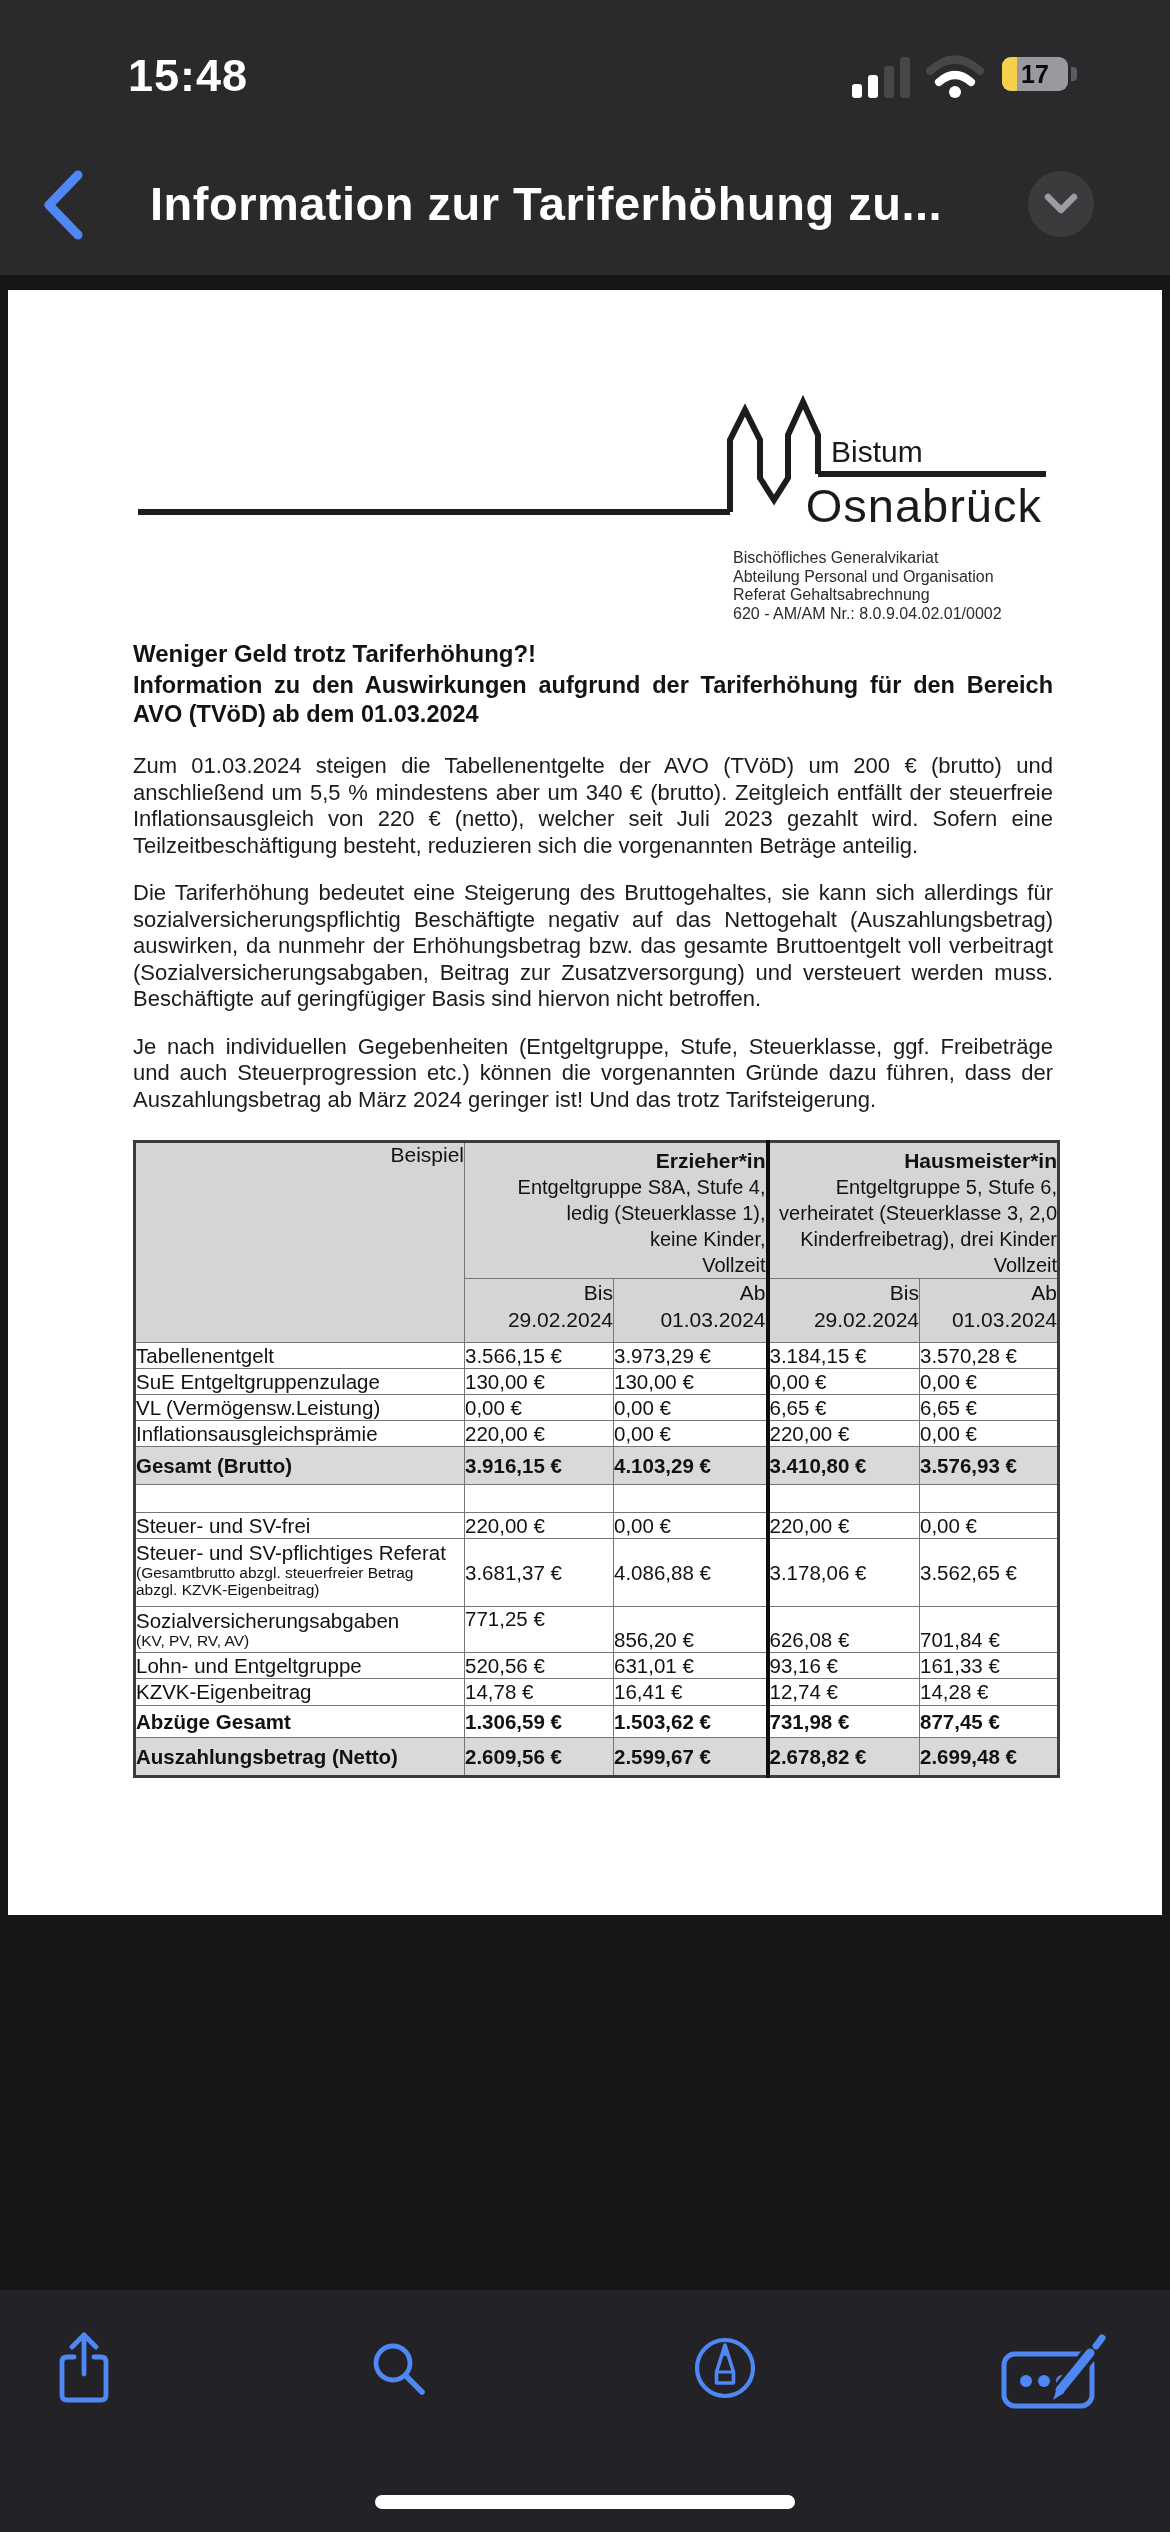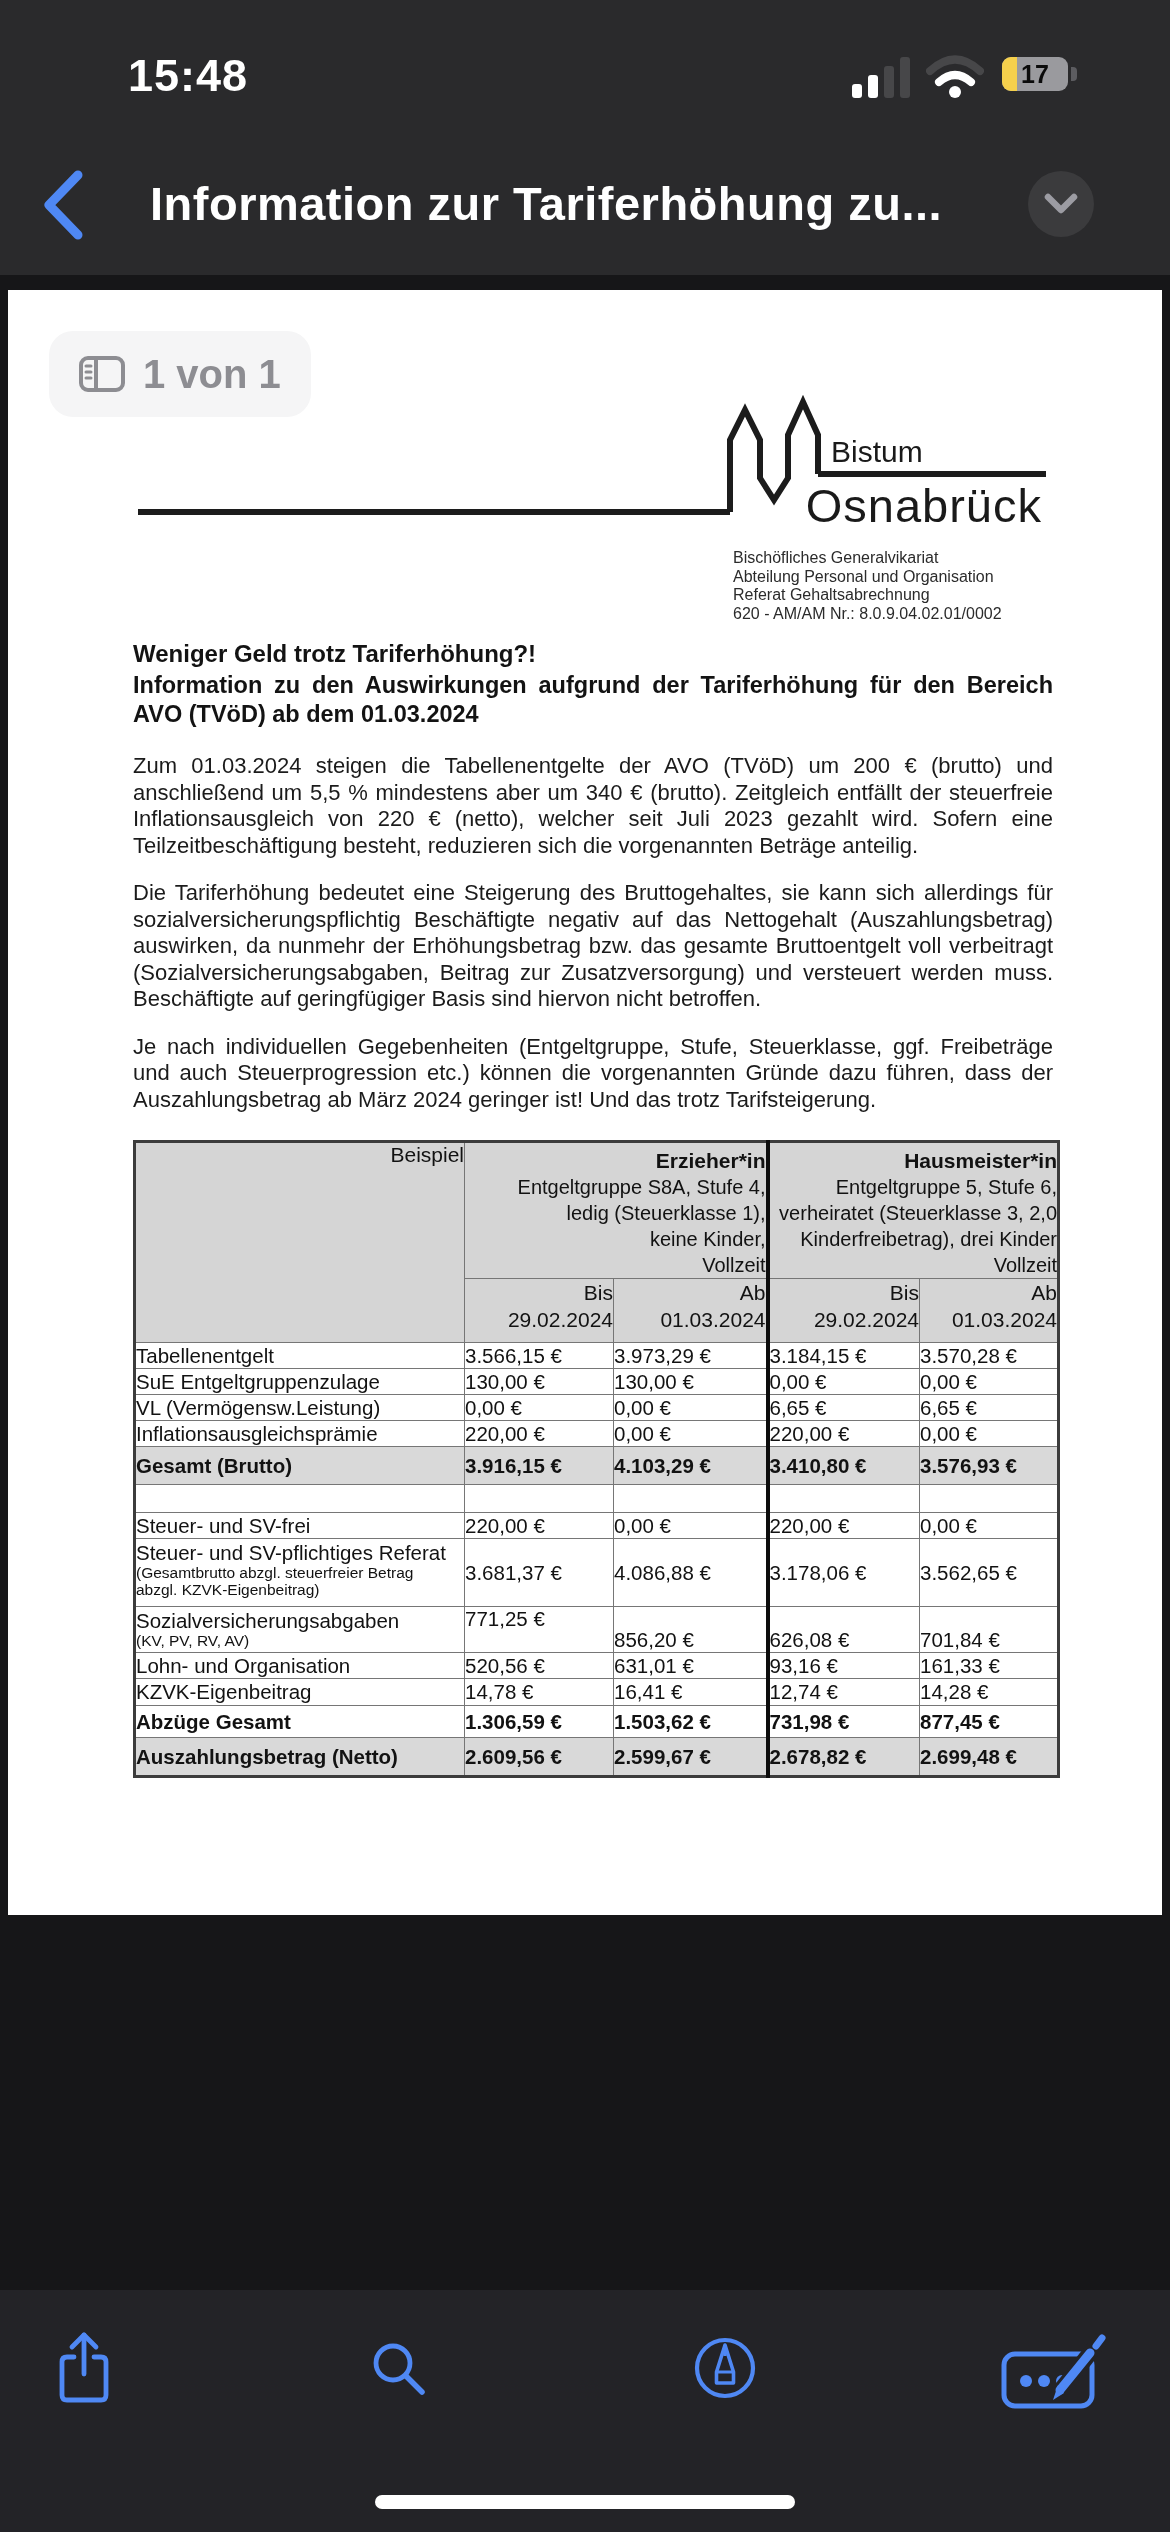--- a/index.html
+++ b/index.html
@@ -94,30 +94,20 @@
   <div class="nav-title">Information zur Tariferhöhung zu...</div>
 
   <div class="nav-circle">
     <svg width="34" height="22" viewBox="0 0 34 22">
       <path d="M4 4 L17 17 L30 4" fill="none" stroke="#9c9ca3" stroke-width="6.5" stroke-linecap="round" stroke-linejoin="round"></path>
     </svg>
   </div>
 
   <div class="page">
 
-    <div class="page-badge">
-      <svg width="46" height="36" viewBox="0 0 46 36">
-        <rect x="2" y="2" width="42" height="32" rx="7" fill="none" stroke="#8d8d92" stroke-width="4"></rect>
-        <line x1="17" y1="3" x2="17" y2="33" stroke="#8d8d92" stroke-width="4"></line>
-        <line x1="7" y1="10" x2="12" y2="10" stroke="#8d8d92" stroke-width="3" stroke-linecap="round"></line>
-        <line x1="7" y1="16" x2="12" y2="16" stroke="#8d8d92" stroke-width="3" stroke-linecap="round"></line>
-        <line x1="7" y1="22" x2="12" y2="22" stroke="#8d8d92" stroke-width="3" stroke-linecap="round"></line>
-      </svg>
-      <span>1 von 1</span>
-    </div>
 
     <svg class="logo-svg" width="925" height="235" viewBox="0 0 925 235">
       <path d="M8 122 H600 M600 122 L600 50 L615 20 L630 50 L630 88 L644 110 L658 88 L658 45 L673 12 L688 45 L688 84 M688 84 H916" fill="none" stroke="#1c1c1c" stroke-width="6"></path>
       <text x="701" y="72" font-size="30" fill="#1a1a1a">Bistum</text>
       <text x="912" y="132" font-size="47" fill="#1a1a1a" text-anchor="end" letter-spacing="1">Osnabrück</text>
     </svg>
 
     <div class="address">
         <div>Bischöfliches Generalvikariat</div>
         <div>Abteilung Personal und Organisation</div>
@@ -234,21 +224,21 @@
             <td class="val">3.562,65 €</td>
           </tr>
           <tr style="height: 46px; padding-left: 30px;">
             <td class="lbl top"><span>Sozialversicherungsabgaben</span><div class="sublabel">(KV, PV, RV, AV)</div></td>
             <td class="val vtop">771,25 €</td>
             <td class="val vbot">856,20 €</td>
             <td class="val grp2-start vbot">626,08 €</td>
             <td class="val vbot">701,84 €</td>
           </tr>
           <tr style="height: 26px;">
-            <td class="lbl"><span>Lohn- und Organisation</span></td>
+            <td class="lbl"><span>Lohn- und Entgeltgruppe</span></td>
             <td class="val">520,56 €</td>
             <td class="val">631,01 €</td>
             <td class="val grp2-start">93,16 €</td>
             <td class="val">161,33 €</td>
           </tr>
           <tr style="height: 27px;">
             <td class="lbl"><span>KZVK-Eigenbeitrag</span></td>
             <td class="val">14,78 €</td>
             <td class="val">16,41 €</td>
             <td class="val grp2-start">12,74 €</td>

